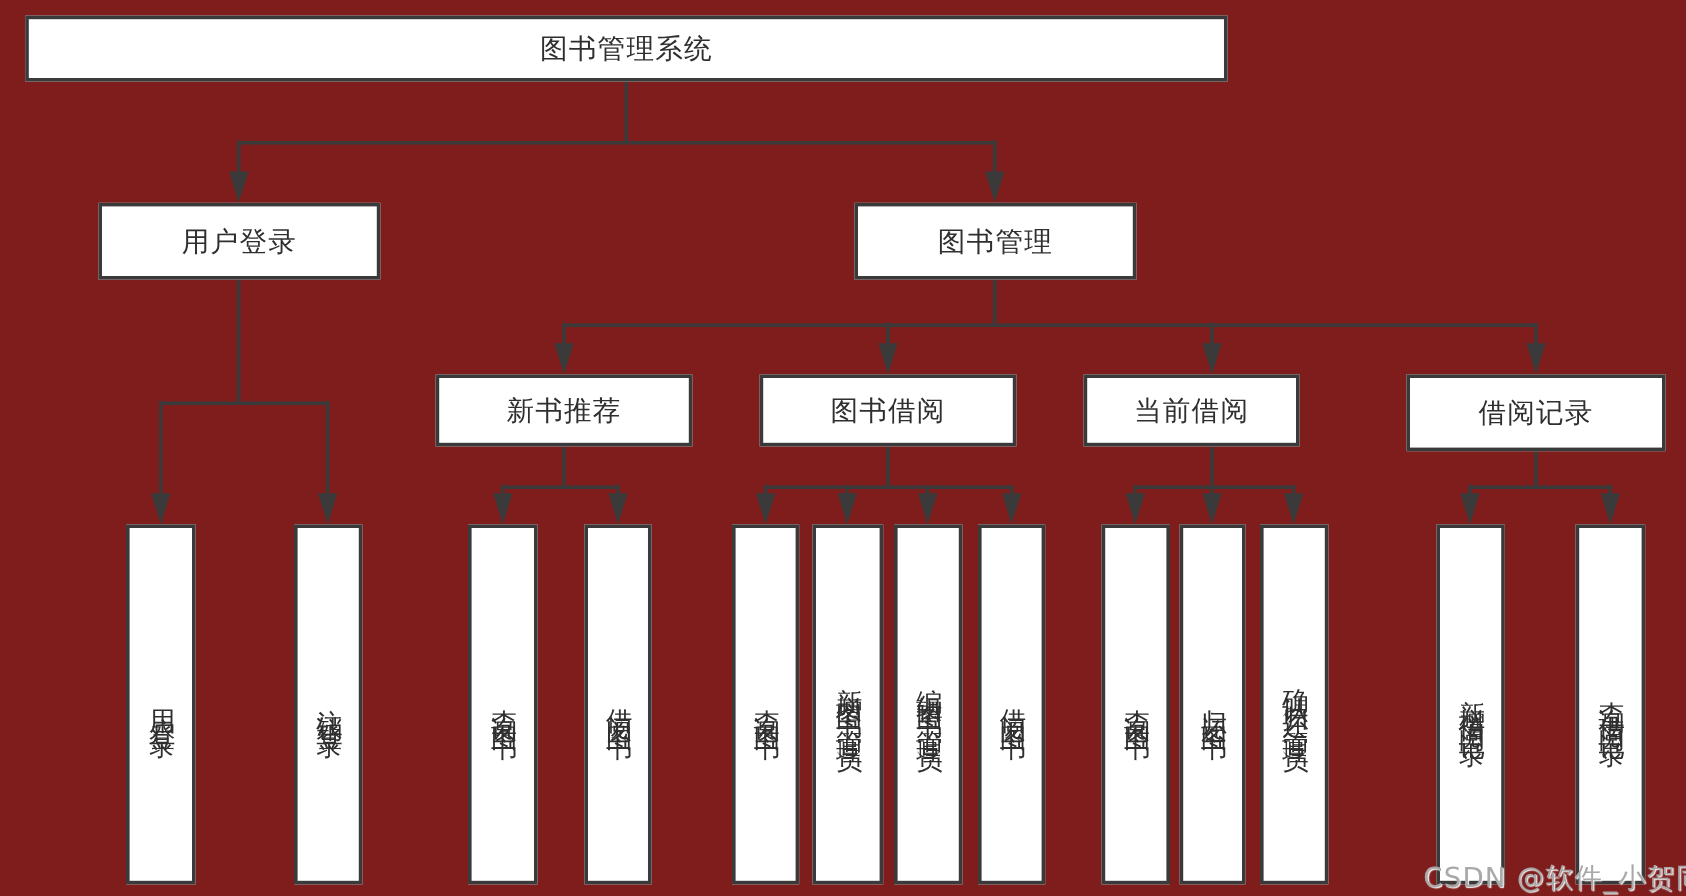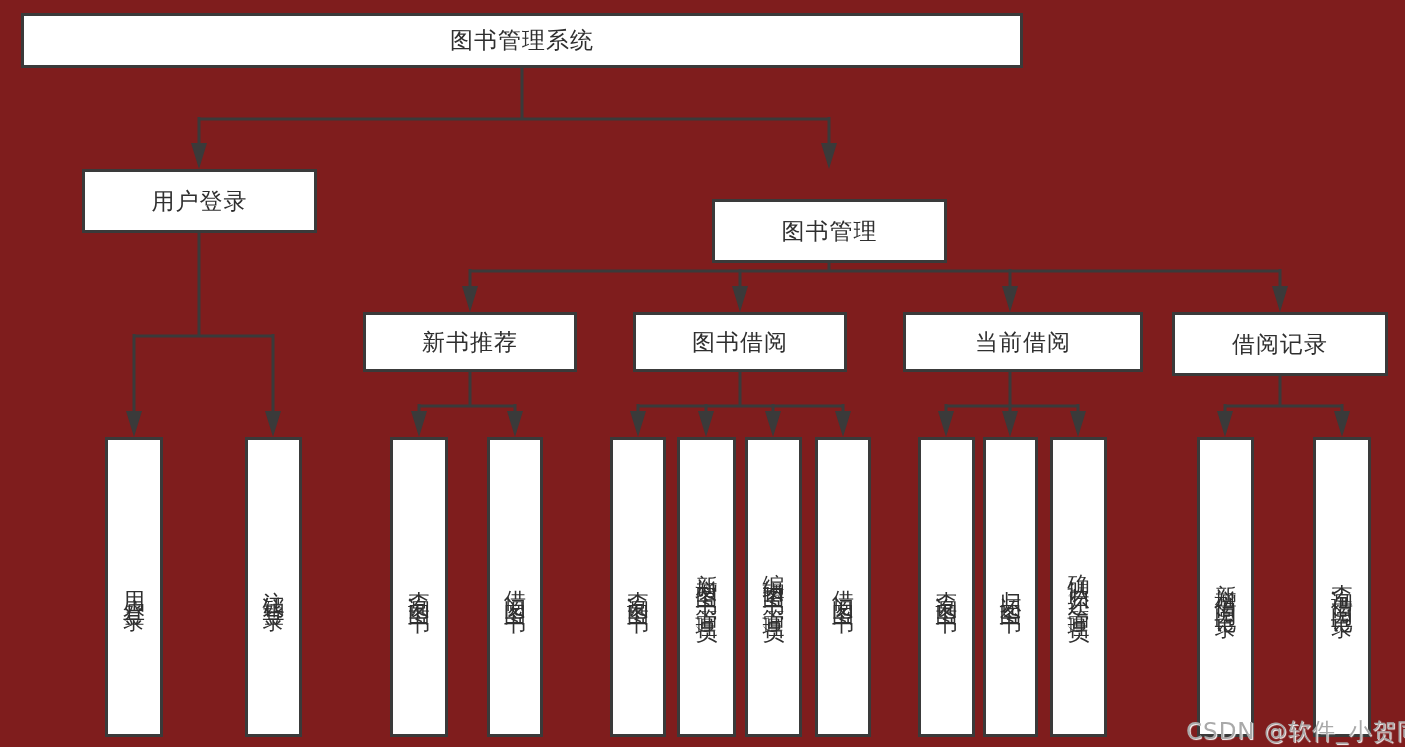--- a/index.html
+++ b/index.html
@@ -122,25 +122,25 @@
       <line x1="1225" y1="404" x2="1225" y2="415"></line>
       <polygon points="1217,411 1233,411 1225,437" stroke="none"></polygon>
       <line x1="1342" y1="404" x2="1342" y2="415"></line>
       <polygon points="1334,411 1350,411 1342,437" stroke="none"></polygon>
     </g>
   </svg>
 
   <div class="box" style="left:21px;top:13px;width:1002px;height:55px;">图书管理系统</div>
 
   <div class="box" style="left:82px;top:169px;width:235px;height:64px;">用户登录</div>
-  <div class="box" style="left:712px;top:169px;width:235px;height:64px;margin-top:30px;">图书管理</div>
+  <div class="box" style="left:712px;top:169px;width:235px;height:64px;">图书管理</div>
 
   <div class="box" style="left:363px;top:312px;width:214px;height:60px;text-align:center;">新书推荐</div>
   <div class="box" style="left:633px;top:312px;width:214px;height:60px;">图书借阅</div>
-  <div class="box" style="left:903px;top:312px;width:240px;height:60px;">当前借阅</div>
+  <div class="box" style="left:903px;top:312px;width:180px;height:60px;">当前借阅</div>
   <div class="box" style="left:1172px;top:312px;width:216px;height:64px;">借阅记录</div>
 
   <div class="box vbox" style="left:105px;top:437px;width:58px;height:300px;">用户登录</div>
   <div class="box vbox" style="left:245px;top:437px;width:57px;height:300px;">注销登录</div>
 
   <div class="box vbox" style="left:390px;top:437px;width:58px;height:300px;">查询图书</div>
   <div class="box vbox" style="left:487px;top:437px;width:56px;height:300px;">借阅图书</div>
 
   <div class="box vbox" style="left:610px;top:437px;width:56px;height:300px;">查询图书</div>
   <div class="box vbox" style="left:677px;top:437px;width:59px;height:300px;">新增图书（管理员）</div>

